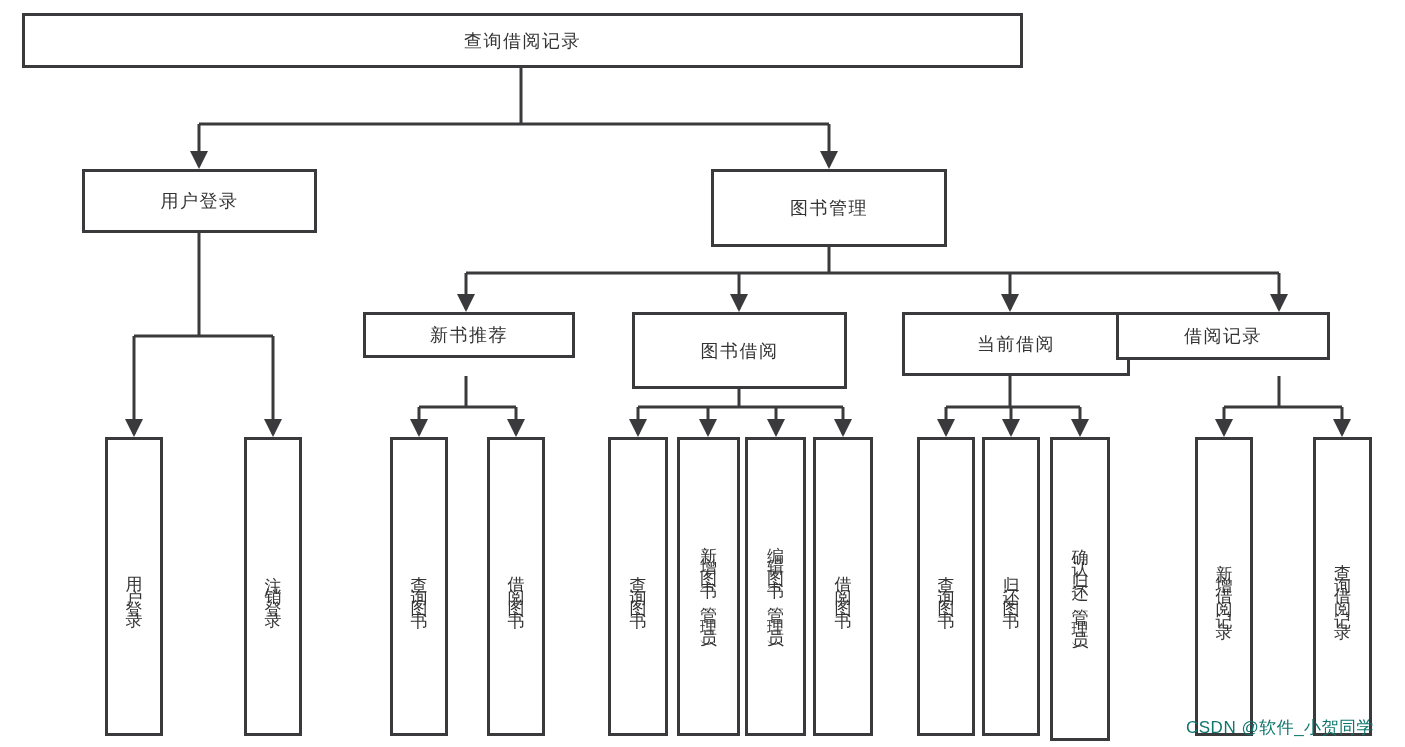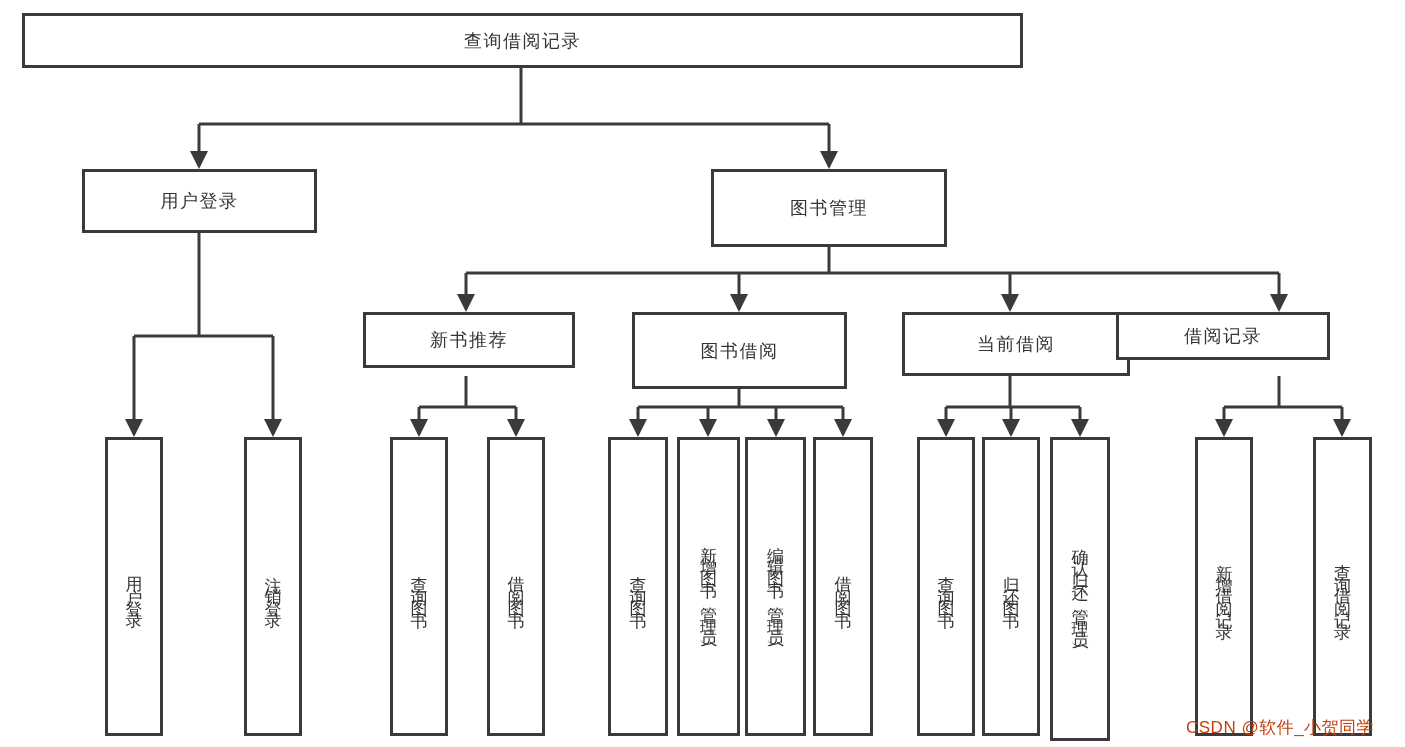--- a/index.html
+++ b/index.html
@@ -35,21 +35,21 @@
     letter-spacing: 12px;
     line-height: 1;
   }
   .v-node span { display: inline-block; }
   .watermark {
     position: absolute;
     left: 1186px;
     top: 716px;
     font-size: 17px;
     letter-spacing: 0.5px;
-    color: #c2410c;
+    color: #0f766e;
     white-space: nowrap;
   }
 </style>
 </head>
 <body>
 
 <div class="canvas">
 
   <svg class="connectors" viewBox="0 0 1405 747" xmlns="http://www.w3.org/2000/svg">
     <defs>
@@ -98,21 +98,21 @@
     <span>查询借阅记录</span>
   </div>
 
   <div class="node h-node" style="left:82px; top:169px; width:235px; height:64px;">
     <span>用户登录</span>
   </div>
   <div class="node h-node" style="left:711px; top:169px; width:236px; height:78px;">
     <span>图书管理</span>
   </div>
 
-  <div class="node h-node" style="left:363px; top:312px; width:212px; height:56px;">
+  <div class="node h-node" style="left:363px; top:312px; width:212px; height:46px;">
     <span>新书推荐</span>
   </div>
   <div class="node h-node" style="left:632px; top:312px; width:215px; height:77px;">
     <span>图书借阅</span>
   </div>
   <div class="node h-node" style="left:902px; top:312px; width:228px; height:64px;">
     <span>当前借阅</span>
   </div>
   <div class="node h-node" style="left:1116px; top:312px; width:214px; height:48px;text-align:center;">
     <span>借阅记录</span>

